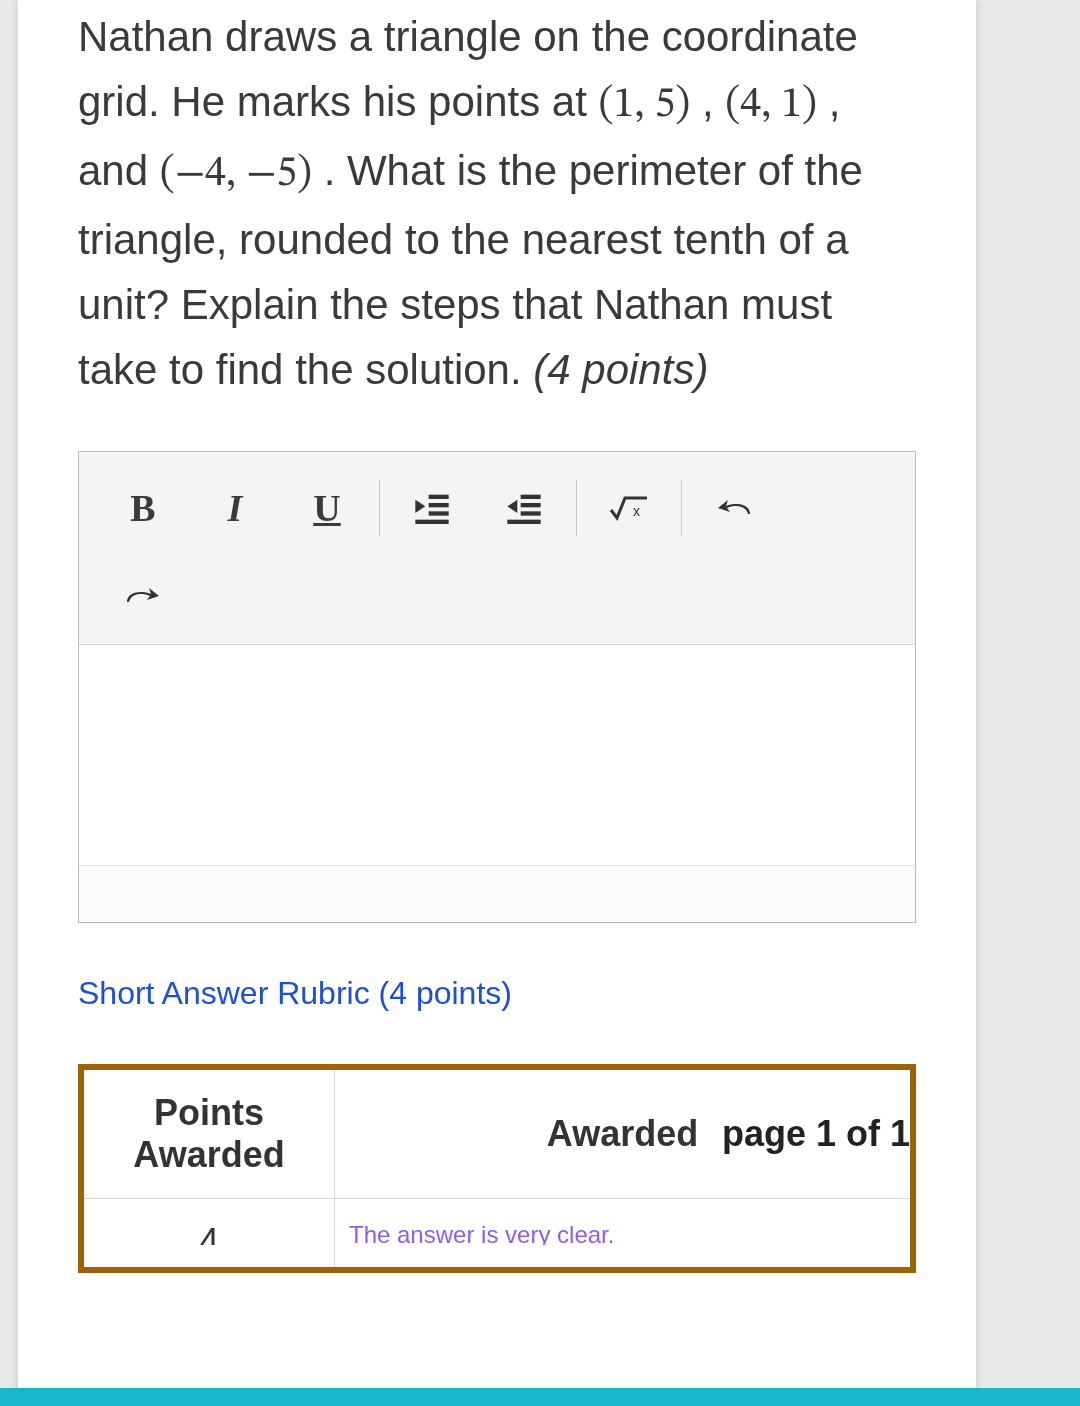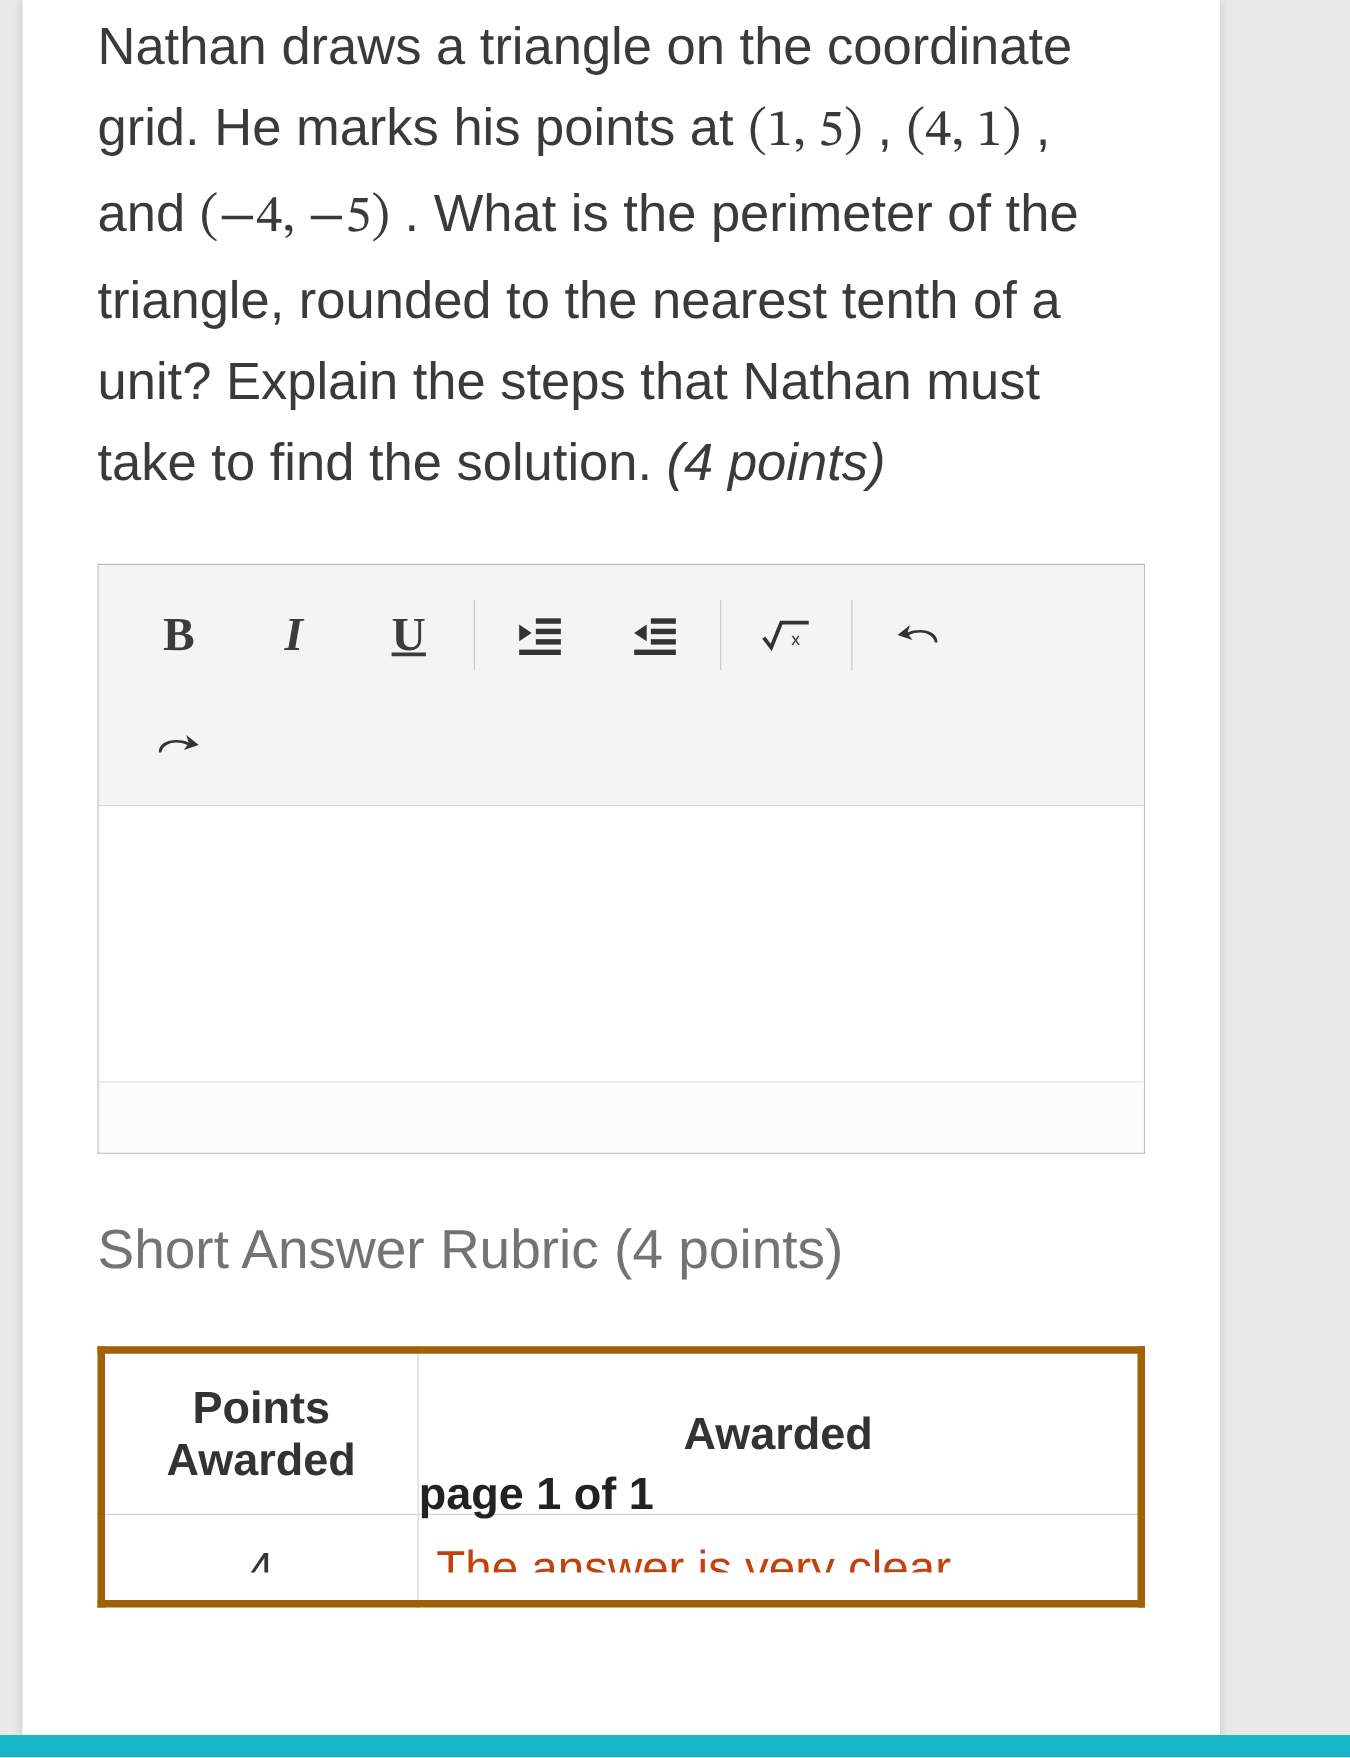--- a/index.html
+++ b/index.html
@@ -86,22 +86,22 @@
   .editor-body {
     min-height: 220px;
     background: #fff;
   }
   .editor-foot {
     height: 56px;
     border-top: 1px solid #e3e3e3;
     background: #fbfbfb;
   }
   .rubric-title {
-    font-size: 44px;
-    color: #737373;
+    font-size: 32px;
+    color: #1d4ed8;
     margin-top: 52px;
     font-weight: 400;
   }
   .rubric-table {
     margin-top: 52px;
     border: 6px solid #a16207;
     border-collapse: collapse;
     width: 100%;
     table-layout: fixed;
   }
@@ -120,34 +120,33 @@
   .rubric-table .col-criteria {
     text-align: center;
     font-weight: 700;
     position: relative;
   }
   .page-num-overlay {
     position: absolute;
     left: 0; right: 0;
     top: 50%;
     transform: translateY(-50%);
-    text-align: left;
+    text-align: right;
     font-weight: 700;
     font-size: 36px;
     color: #222;
-    margin-top: 48px;
   }
   .rubric-table td.data-points {
     text-align: center;
     font-weight: 400;
     font-size: 36px;
   }
   .rubric-table td.data-criteria {
-    font-size: 38px;
-    color: #c2410c;
+    font-size: 24px;
+    color: #8b5cf6;
     padding-left: 14px;
     text-decoration: underline;
   }
   .bottom-bar {
     position: absolute;
     left: 0;
     bottom: 0;
     width: 1080px;
     height: 18px;
     background: #17b6c9;

